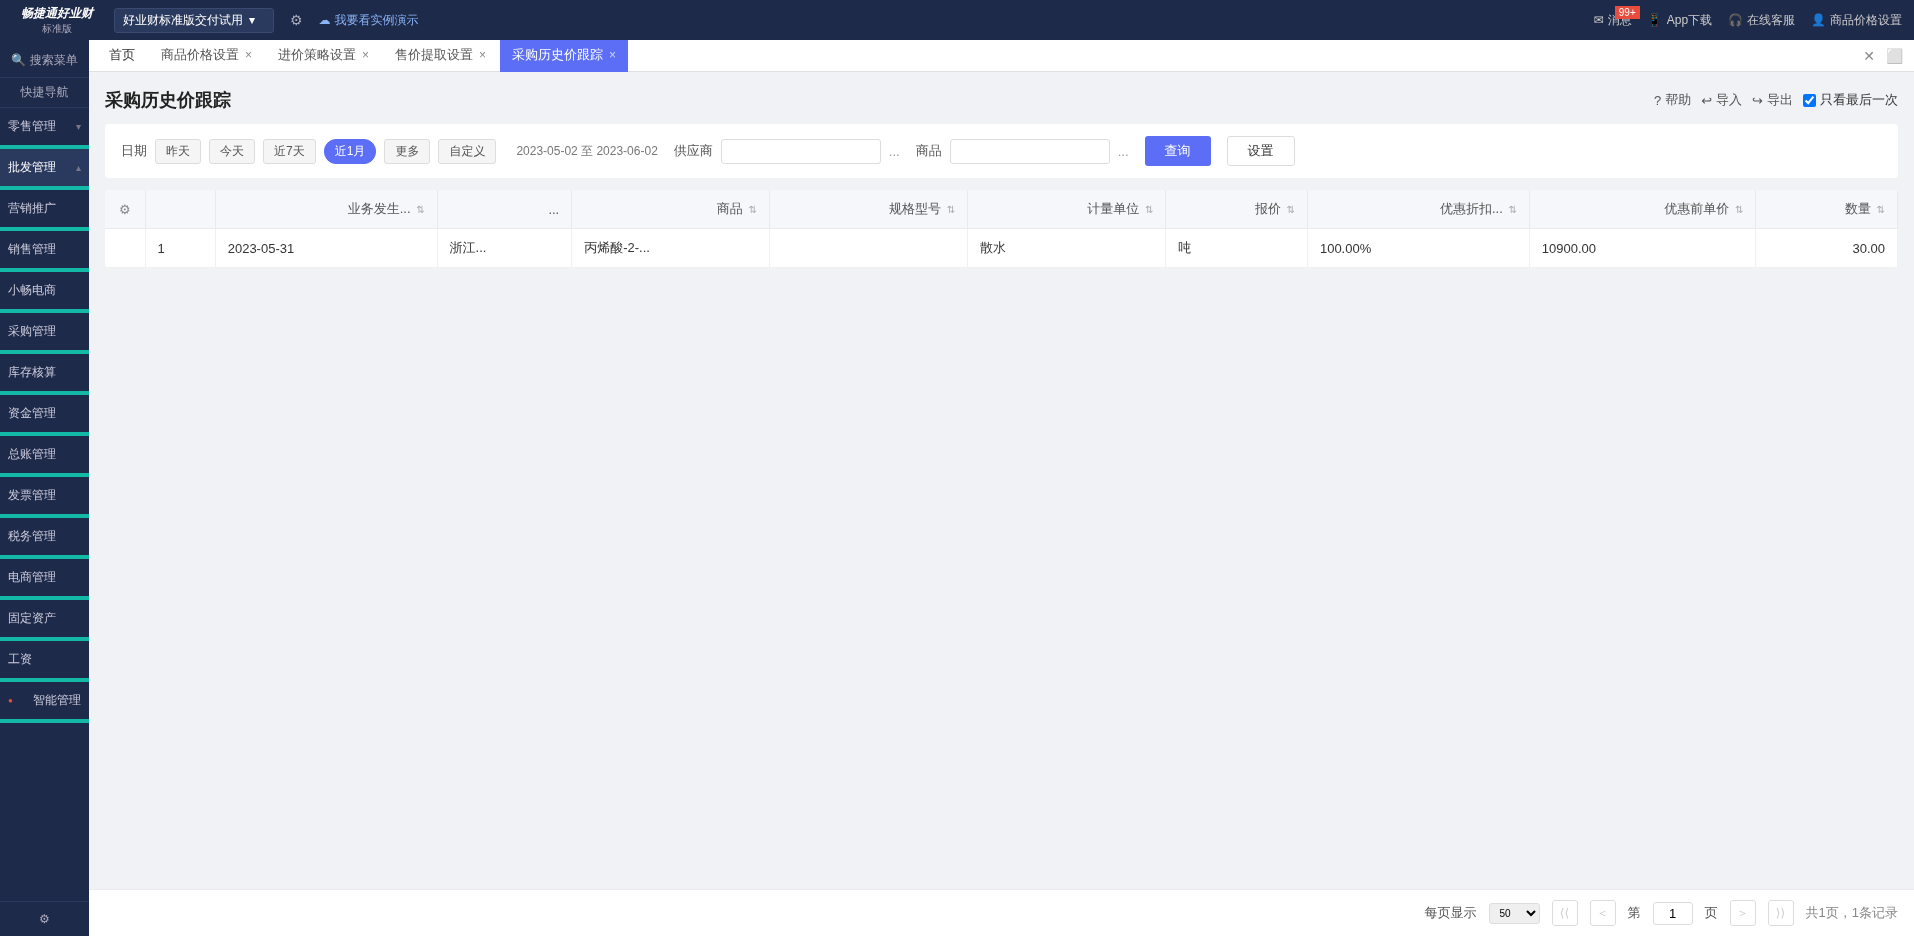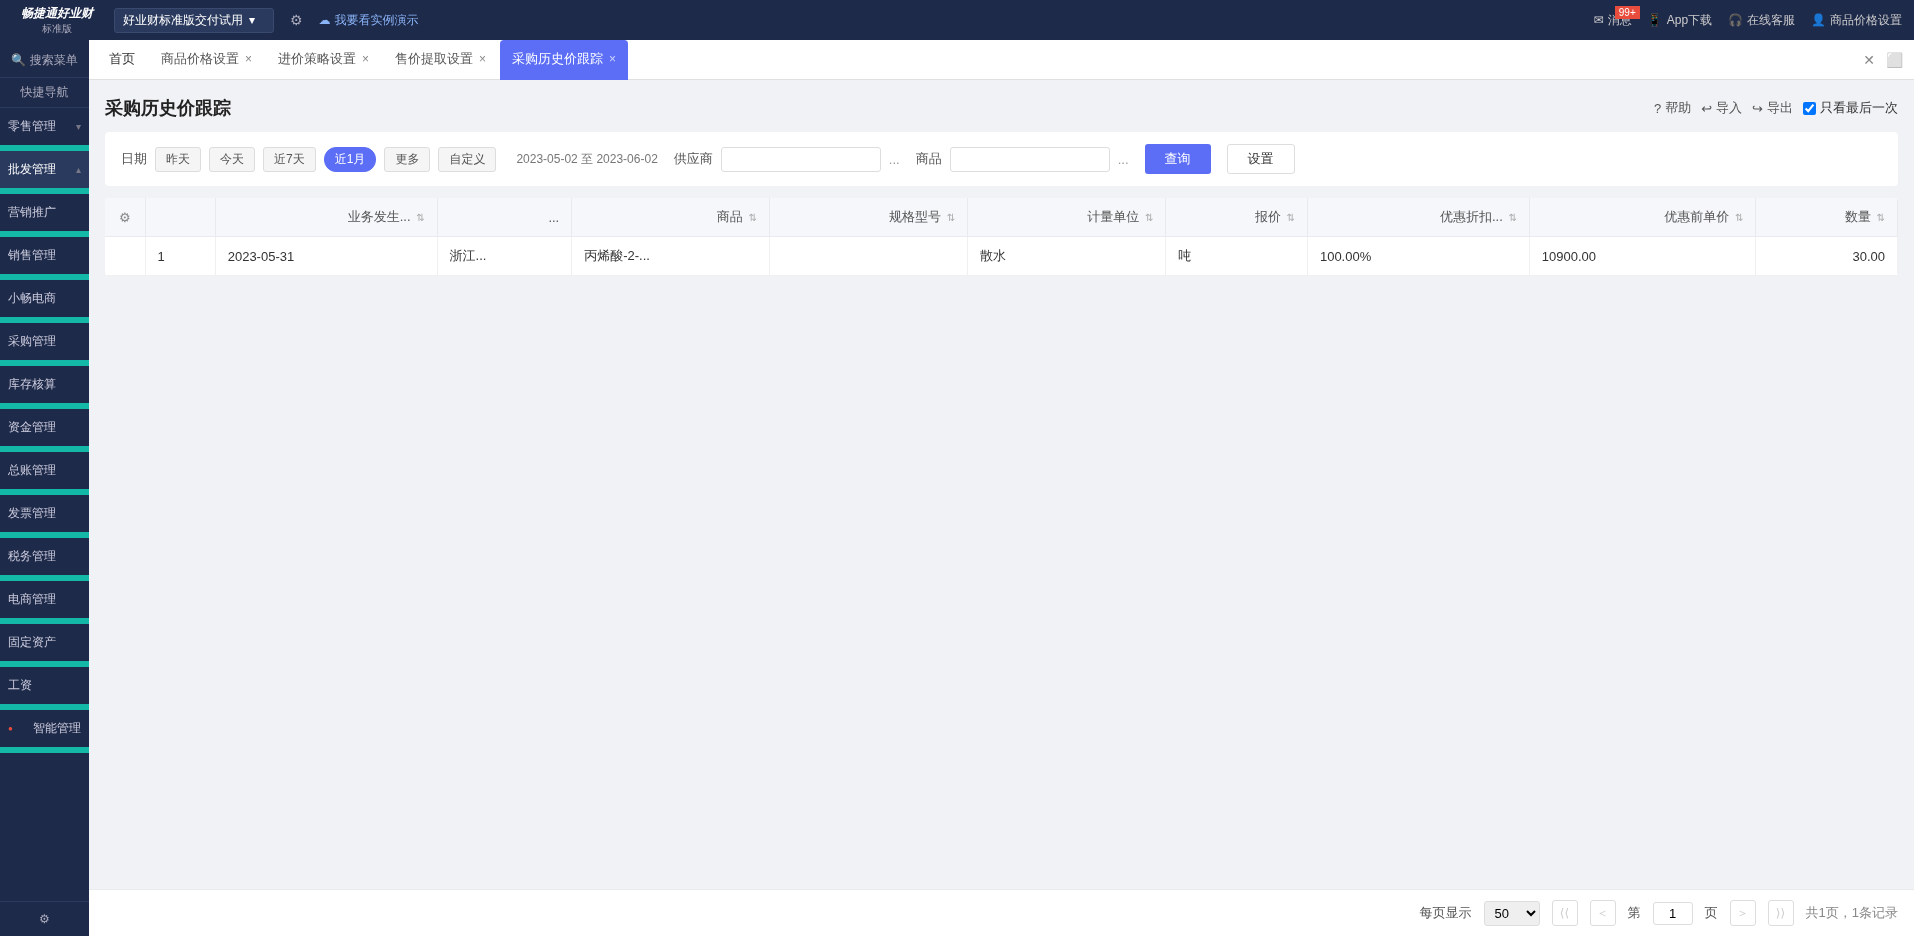--- a/index.html
+++ b/index.html
@@ -114,21 +114,21 @@
     }
     .sidebar-item {
       padding: 10px 8px;
       color: #ccd;
       font-size: 12px;
       text-align: center;
       cursor: pointer;
       display: flex;
       align-items: center;
       justify-content: space-between;
-      border-bottom: 6px solid #14b8a6;
+      border-bottom: 4px solid #14b8a6;
     }
     .sidebar-item.active { background: #2a3a5e; color: #fff; }
     .sidebar-item .arrow { font-size: 10px; color: #778; }
     .sidebar-bottom {
       margin-top: auto;
       padding: 10px 8px;
       color: #aab;
       font-size: 12px;
       text-align: center;
       border-top: 1px solid #2a3a5e;
@@ -145,21 +145,21 @@
       overflow: hidden;
     }
 
     
     .tab-bar {
       background: #fff;
       border-bottom: 1px solid #e0e0e0;
       display: flex;
       align-items: center;
       padding: 0 8px;
-      height: 40px;
+      height: 32px;
       gap: 2px;
       flex-shrink: 0;
     }
     .tab-item {
       padding: 0 12px;
       height: 40px;
       display: flex;
       align-items: center;
       gap: 6px;
       cursor: pointer;
@@ -347,21 +347,21 @@
       justify-content: flex-end;
       gap: 12px;
       font-size: 13px;
       color: #555;
       flex-shrink: 0;
     }
     .per-page-select {
       border: 1px solid #ddd;
       border-radius: 3px;
       padding: 3px 6px;
-      font-size: 13px;
+      font-size: 10px;
       cursor: pointer;
     }
     .page-btn {
       width: 26px;
       height: 26px;
       display: flex;
       align-items: center;
       justify-content: center;
       border: 1px solid #ddd;
       border-radius: 3px;

